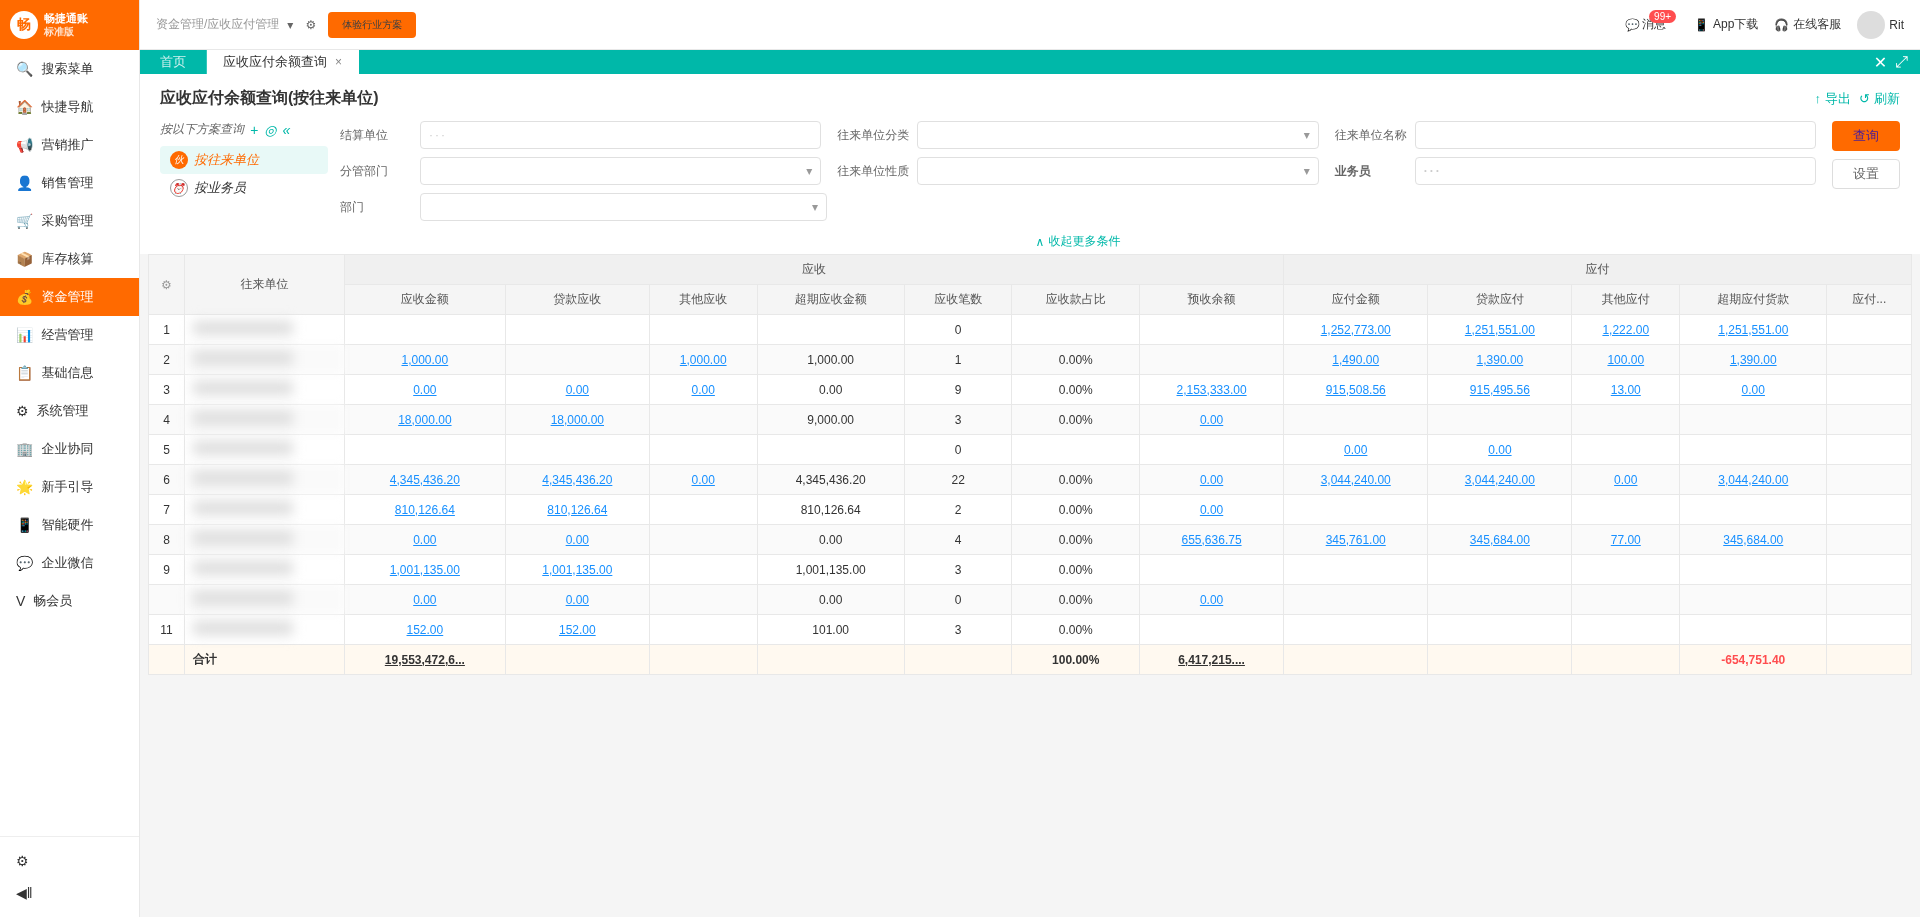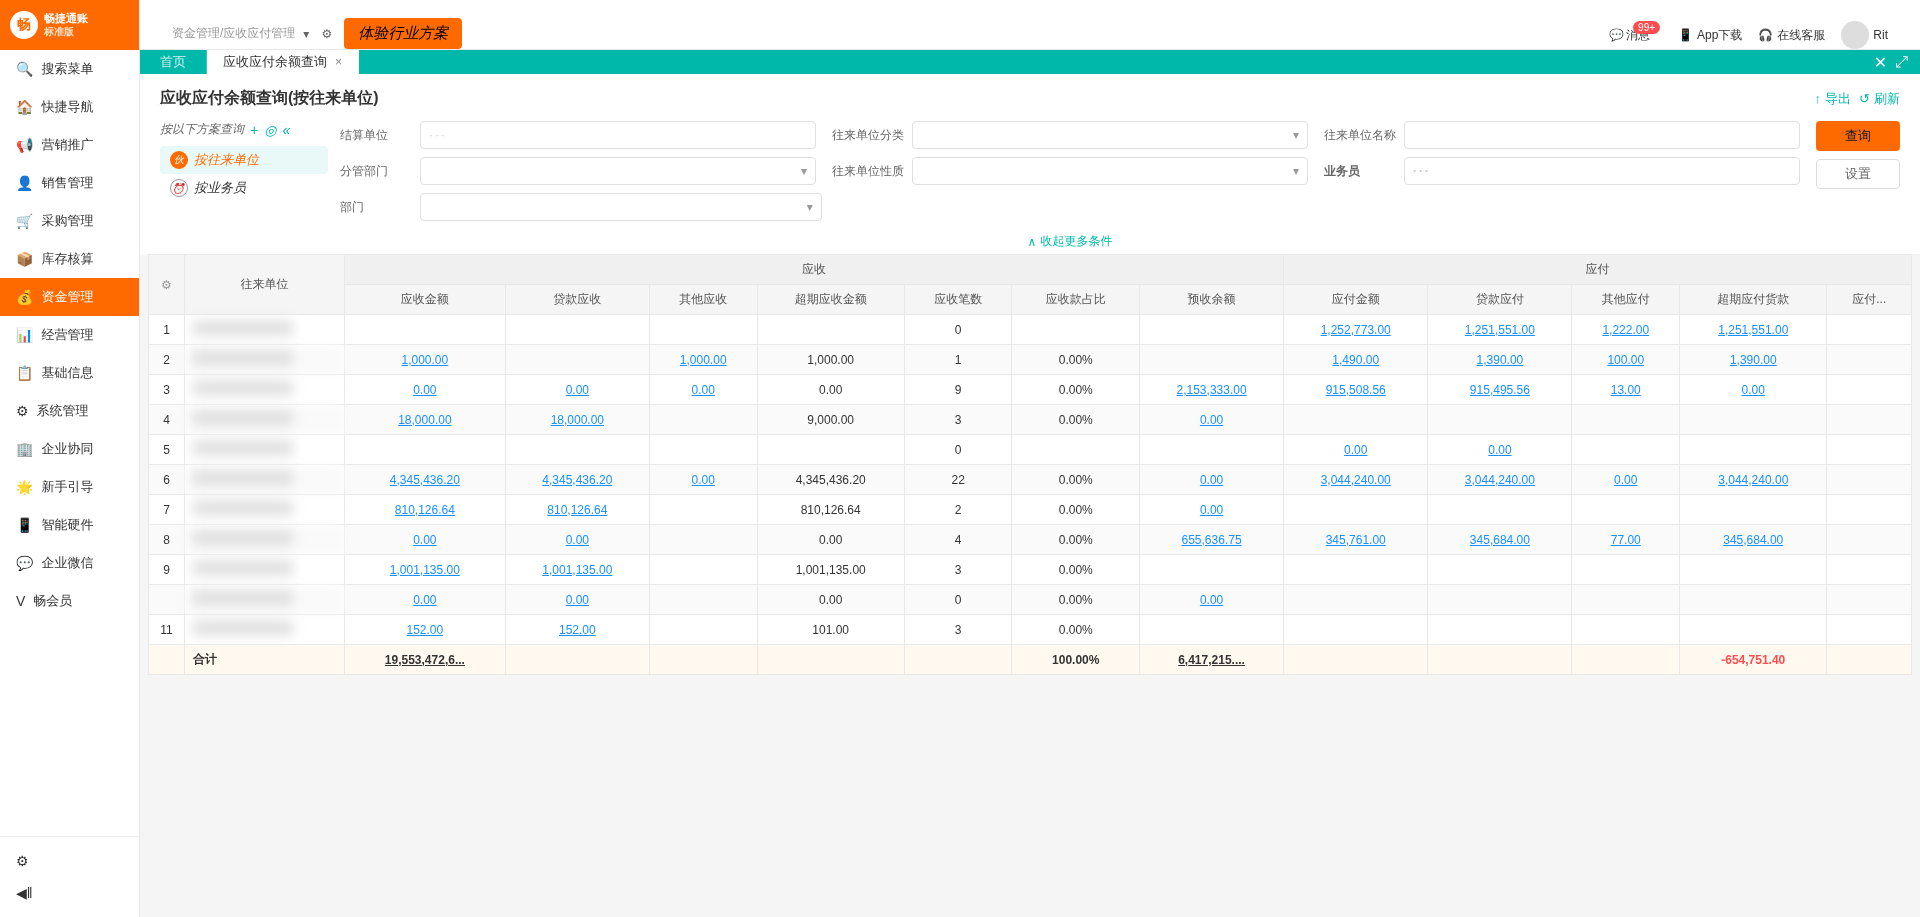--- a/index.html
+++ b/index.html
@@ -65,46 +65,45 @@
       display: flex;
       flex-direction: column;
       overflow: hidden;
     }
 
     
     .topbar {
       height: 50px;
       background: #fff;
       display: flex;
-      align-items: flex-end;
-      padding: 0 32px;
+      align-items: center;
+      padding: 0 16px;
       border-bottom: 1px solid #e8e8e8;
       flex-shrink: 0;
     }
     .topbar-left {
       display: flex;
       align-items: center;
       flex: 1;
     }
     .topbar-breadcrumb {
       color: #999;
       font-size: 12px;
       margin-right: 8px;
     }
     .topbar-dropdown { color: #666; cursor: pointer; margin-right: 12px; }
     .topbar-gear { cursor: pointer; color: #666; margin-right: 12px; }
     .btn-industry {
       background: #ff6a00;
-      color: #000000;
+      color: #404040;
       border: none;
       padding: 6px 14px;
       border-radius: 4px;
       cursor: pointer;
-      font-size: 15px;
-      font-style: italic;
+      font-size: 10px;
     }
     .topbar-right {
       display: flex;
       align-items: center;
       gap: 16px;
     }
     .topbar-msg {
       display: flex;
       align-items: center;
       cursor: pointer;
@@ -331,32 +330,32 @@
 
     .filter-buttons {
       display: flex;
       flex-direction: column;
       gap: 8px;
       padding-left: 16px;
       flex-shrink: 0;
     }
     .btn-query {
       background: #ff6a00;
-      color: #0f172a;
+      color: #4c1d95;
       border: none;
       padding: 6px 20px;
       border-radius: 4px;
       cursor: pointer;
       font-size: 13px;
     }
     .btn-setting {
       background: #fff;
       color: #666;
       border: 1px solid #ddd;
-      padding: 5px 28px;
+      padding: 5px 20px;
       border-radius: 4px;
       cursor: pointer;
       font-size: 13px;
     }
 
     
     .table-area {
       flex: 1;
       overflow: auto;
       padding: 0 8px 8px 8px;

